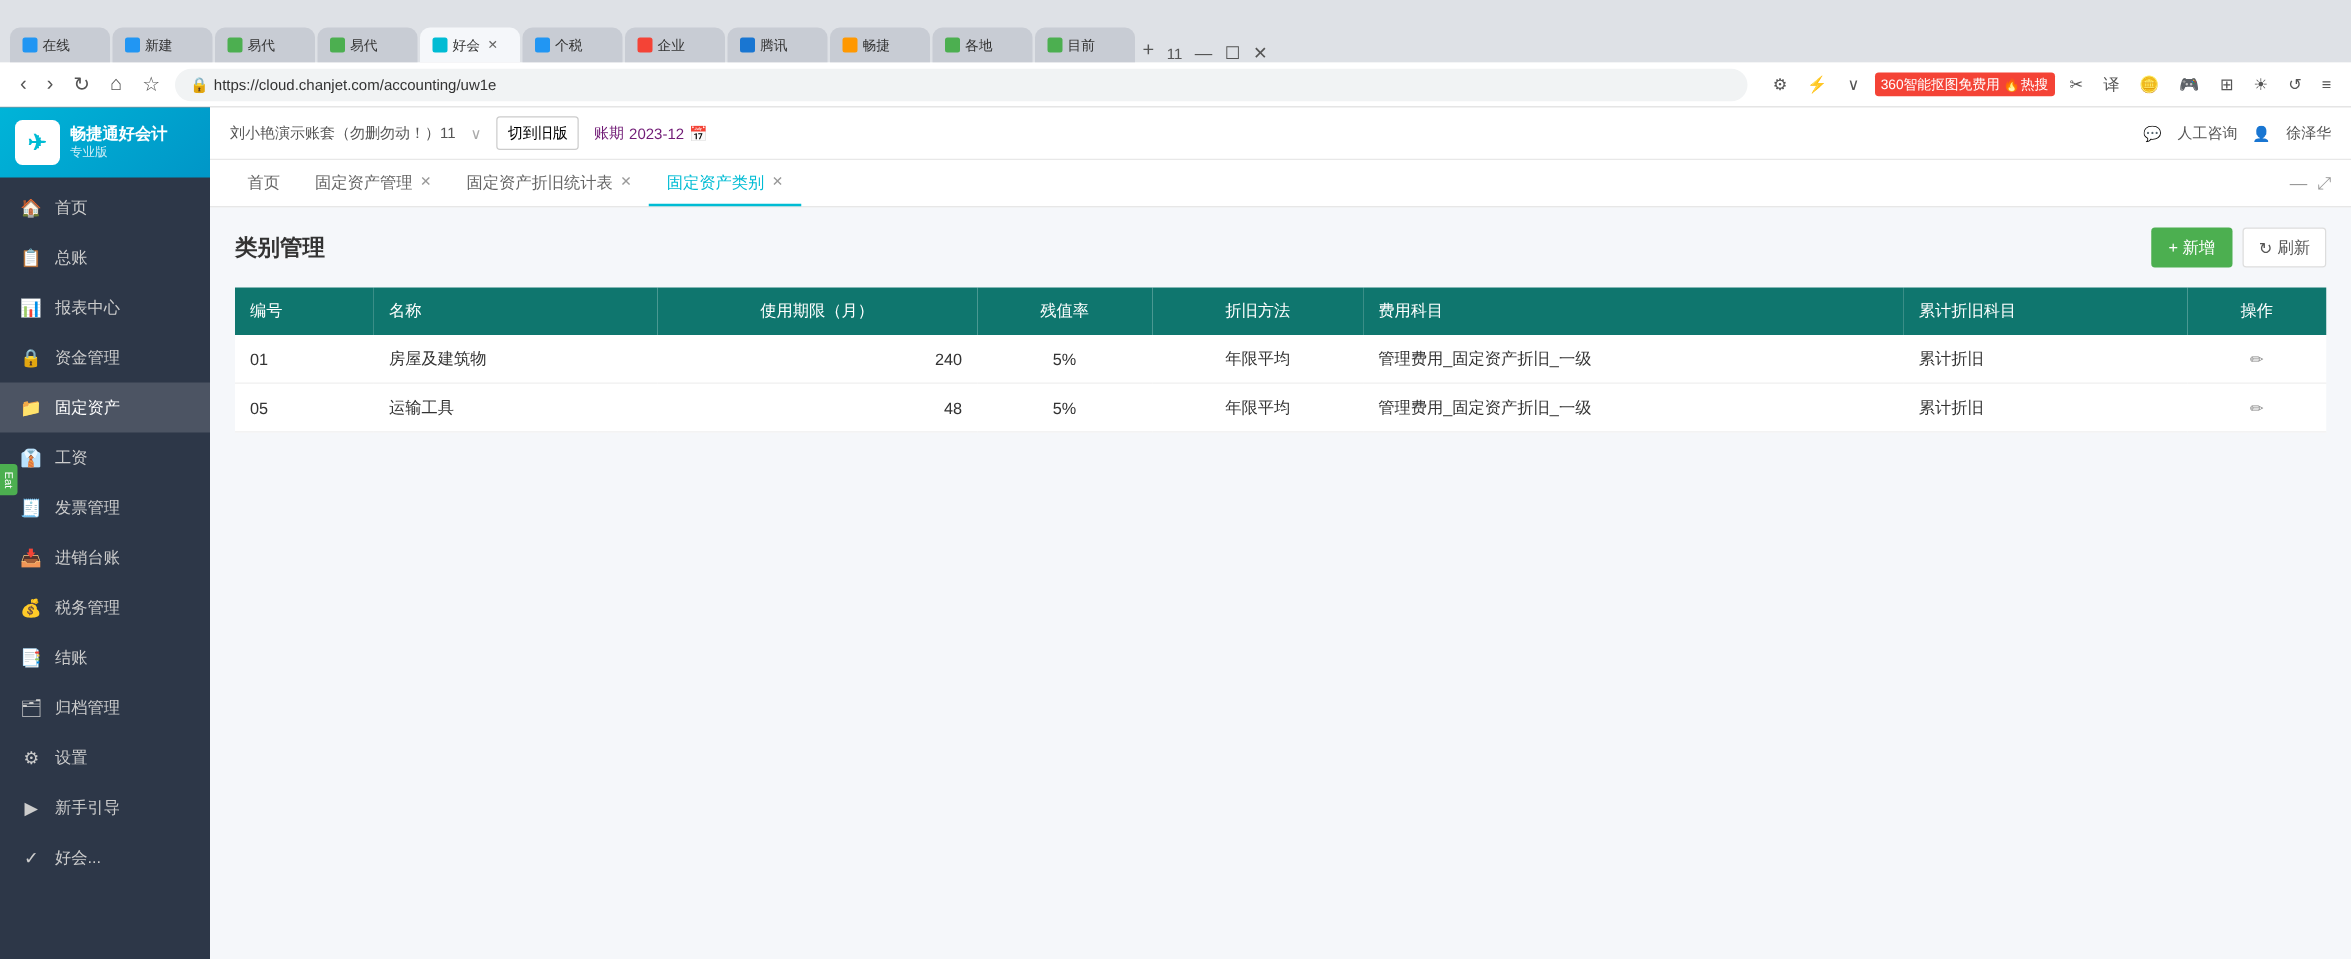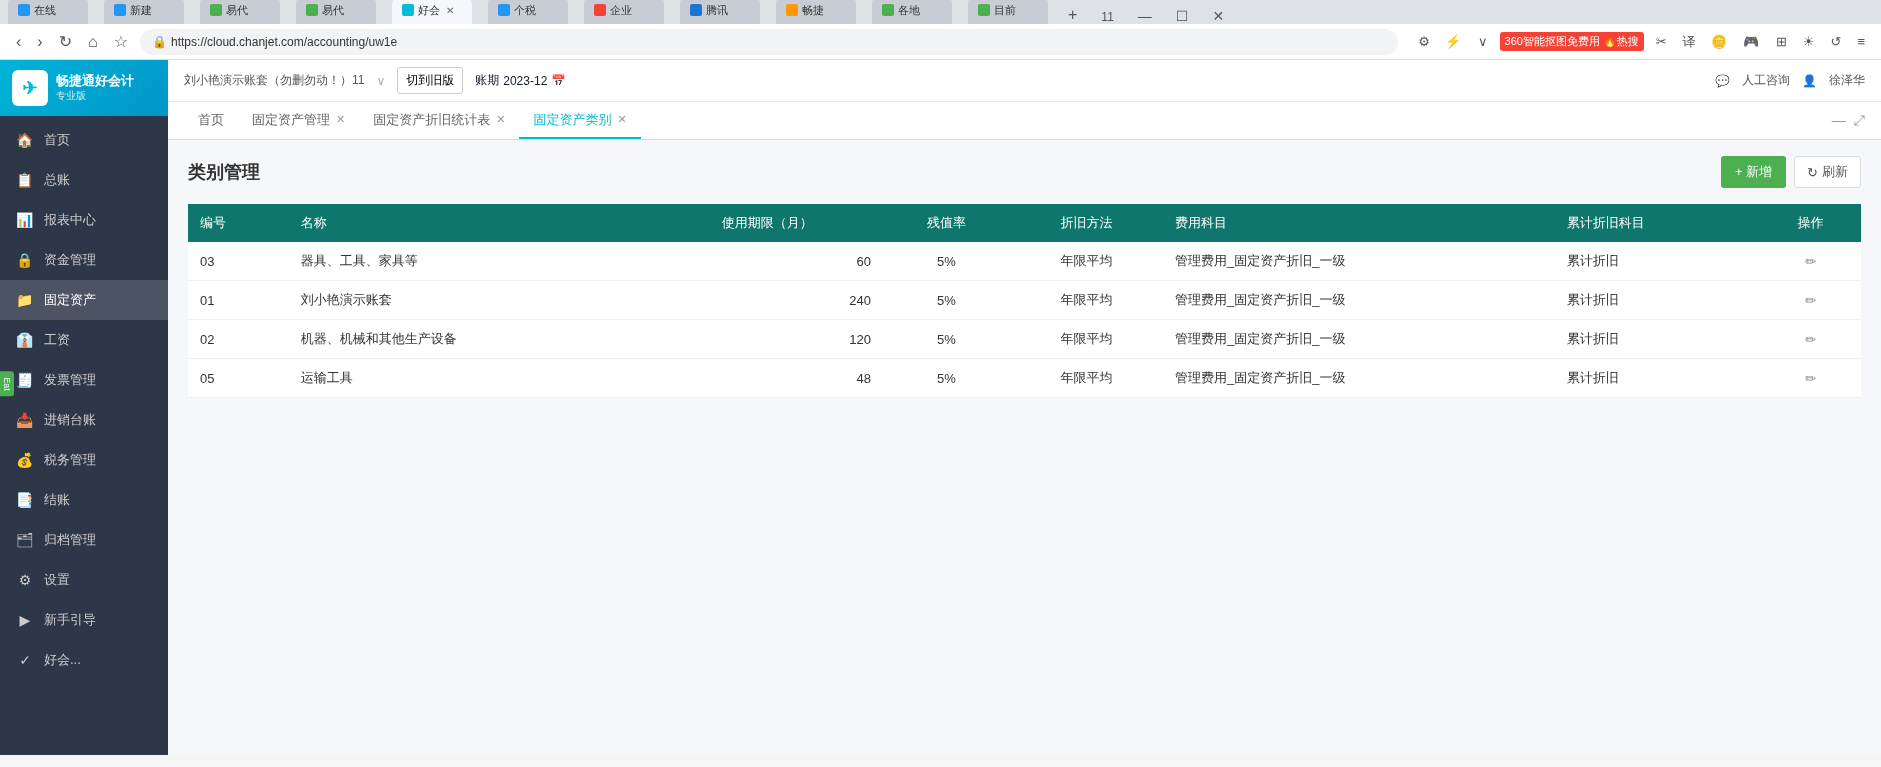--- a/index.html
+++ b/index.html
@@ -23,21 +23,21 @@
     .brand-sub { font-size: 10px; color: rgba(255,255,255,0.8); }
 
     .sidebar-nav { flex: 1; overflow-y: auto; padding: 4px 0; }
     .sidebar-item { display: flex; align-items: center; gap: 10px; padding: 11px 16px; cursor: pointer; color: #ccc; font-size: 13px; transition: background 0.2s; }
     .sidebar-item.active { background: rgba(255,255,255,0.15); color: #fff; }
     .sidebar-icon { width: 18px; height: 18px; display: flex; align-items: center; justify-content: center; font-size: 14px; flex-shrink: 0; }
 
     
     .app-header { background: #fff; height: 42px; display: flex; align-items: center; padding: 0 16px; border-bottom: 1px solid #e8e8e8; gap: 12px; flex-shrink: 0; }
     .header-user { font-size: 12px; color: #555; }
-    .header-period { font-size: 12px; color: #0f172a; display: flex; align-items: center; gap: 4px; }
+    .header-period { font-size: 12px; color: #701a75; display: flex; align-items: center; gap: 4px; }
     .switch-btn { border: 1px solid #ccc; border-radius: 3px; padding: 4px 8px; font-size: 12px; cursor: pointer; background: #fff; }
     .header-right { margin-left: auto; display: flex; align-items: center; gap: 12px; font-size: 12px; color: #555; }
 
     
     .content-area { flex: 1; display: flex; flex-direction: column; overflow: hidden; }
 
     
     .page-tabs { background: #fff; display: flex; align-items: center; border-bottom: 1px solid #e0e0e0; padding: 0 16px; height: 38px; }
     .page-tab { padding: 8px 14px; font-size: 13px; cursor: pointer; color: #666; border-bottom: 2px solid transparent; display: flex; align-items: center; gap: 6px; white-space: nowrap; }
     .page-tab.active { color: #00bcd4; border-bottom: 2px solid #00bcd4; }
@@ -63,21 +63,21 @@
     .data-table tbody td.right { text-align: right; }
     .td-link { color: #00bcd4; cursor: pointer; }
     .edit-icon { color: #888; cursor: pointer; font-size: 13px; }
 
     
     .left-indicators { position: fixed; left: 0; top: 50%; transform: translateY(-50%); display: flex; flex-direction: column; gap: 4px; z-index: 100; }
     .indicator { width: 14px; padding: 6px 2px; background: #ff9800; color: #fff; font-size: 9px; text-align: center; cursor: pointer; border-radius: 0 3px 3px 0; writing-mode: vertical-rl; }
     .indicator.green { background: #4caf50; }
 
     
-    .browser-tabs { background: #dee1e6; display: flex; align-items: flex-end; padding: 4px 8px 0; gap: 16px; overflow: hidden; height: 24px; }
+    .browser-tabs { background: #dee1e6; display: flex; align-items: flex-end; padding: 4px 8px 0; gap: 2px; overflow: hidden; height: 50px; }
     .btab { background: #c8ccd4; border-radius: 8px 8px 0 0; padding: 4px 10px; height: 28px; display: flex; align-items: center; gap: 4px; font-size: 11px; color: #333; cursor: pointer; min-width: 80px; max-width: 140px; }
     .btab.active { background: #f5f7fa; }
     .btab-icon { width: 12px; height: 12px; border-radius: 2px; display: inline-block; flex-shrink: 0; }
     .btab-close { font-size: 10px; color: #666; margin-left: 2px; }
     .btab-new { background: none; border: none; font-size: 16px; color: #555; cursor: pointer; padding: 0 4px; }
   </style>
 </head>
 <body>
 
 <div class="browser-tabs">
@@ -296,43 +296,23 @@
             <th class="center">使用期限（月）</th>
             <th class="center">残值率</th>
             <th class="center">折旧方法</th>
             <th>费用科目</th>
             <th>累计折旧科目</th>
             <th class="center">操作</th>
           </tr>
         </thead>
         <tbody>
           <tr class="table-row">
-            <td>03</td>
-            <td class="td-link">器具、工具、家具等</td>
-            <td class="right">60</td>
-            <td class="center">5%</td>
-            <td class="center">年限平均</td>
-            <td>管理费用_固定资产折旧_一级</td>
-            <td>累计折旧</td>
-            <td class="center"><span class="edit-icon">✏</span></td>
-          </tr>
-          <tr class="table-row">
             <td>01</td>
-            <td class="td-link">刘小艳演示账套</td>
+            <td class="td-link">房屋及建筑物</td>
             <td class="right">240</td>
-            <td class="center">5%</td>
-            <td class="center">年限平均</td>
-            <td>管理费用_固定资产折旧_一级</td>
-            <td>累计折旧</td>
-            <td class="center"><span class="edit-icon">✏</span></td>
-          </tr>
-          <tr class="table-row">
-            <td>02</td>
-            <td class="td-link">机器、机械和其他生产设备</td>
-            <td class="right">120</td>
             <td class="center">5%</td>
             <td class="center">年限平均</td>
             <td>管理费用_固定资产折旧_一级</td>
             <td>累计折旧</td>
             <td class="center"><span class="edit-icon">✏</span></td>
           </tr>
           <tr class="table-row">
             <td>05</td>
             <td class="td-link">运输工具</td>
             <td class="right">48</td>

